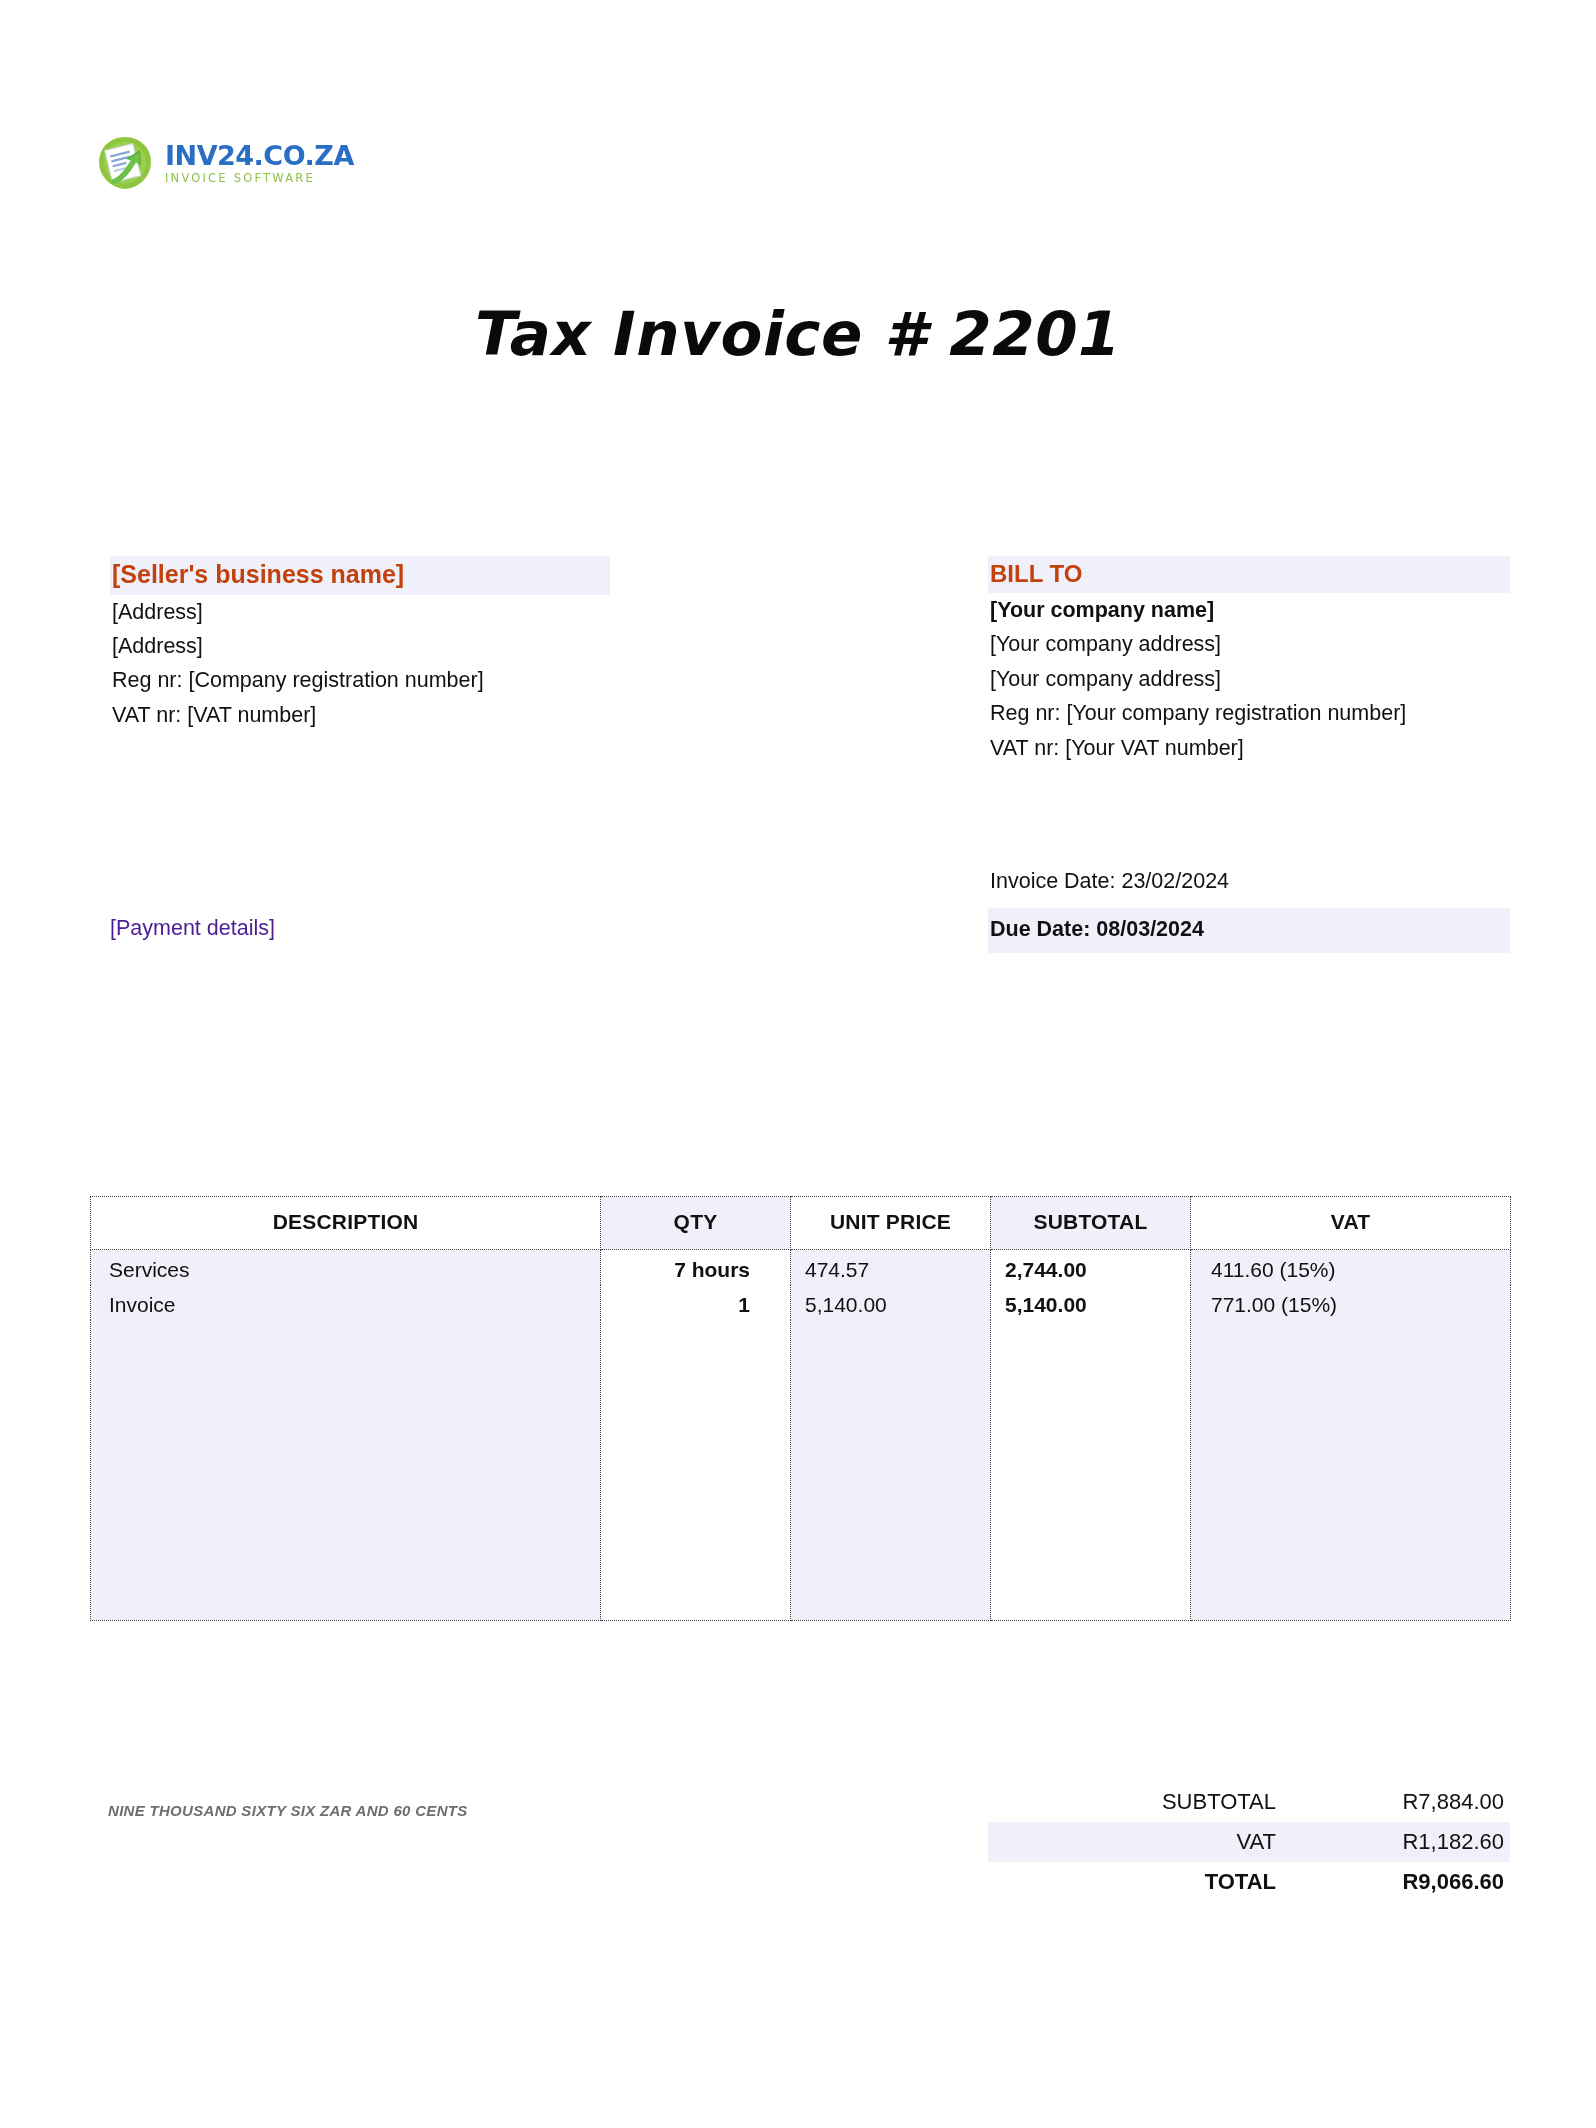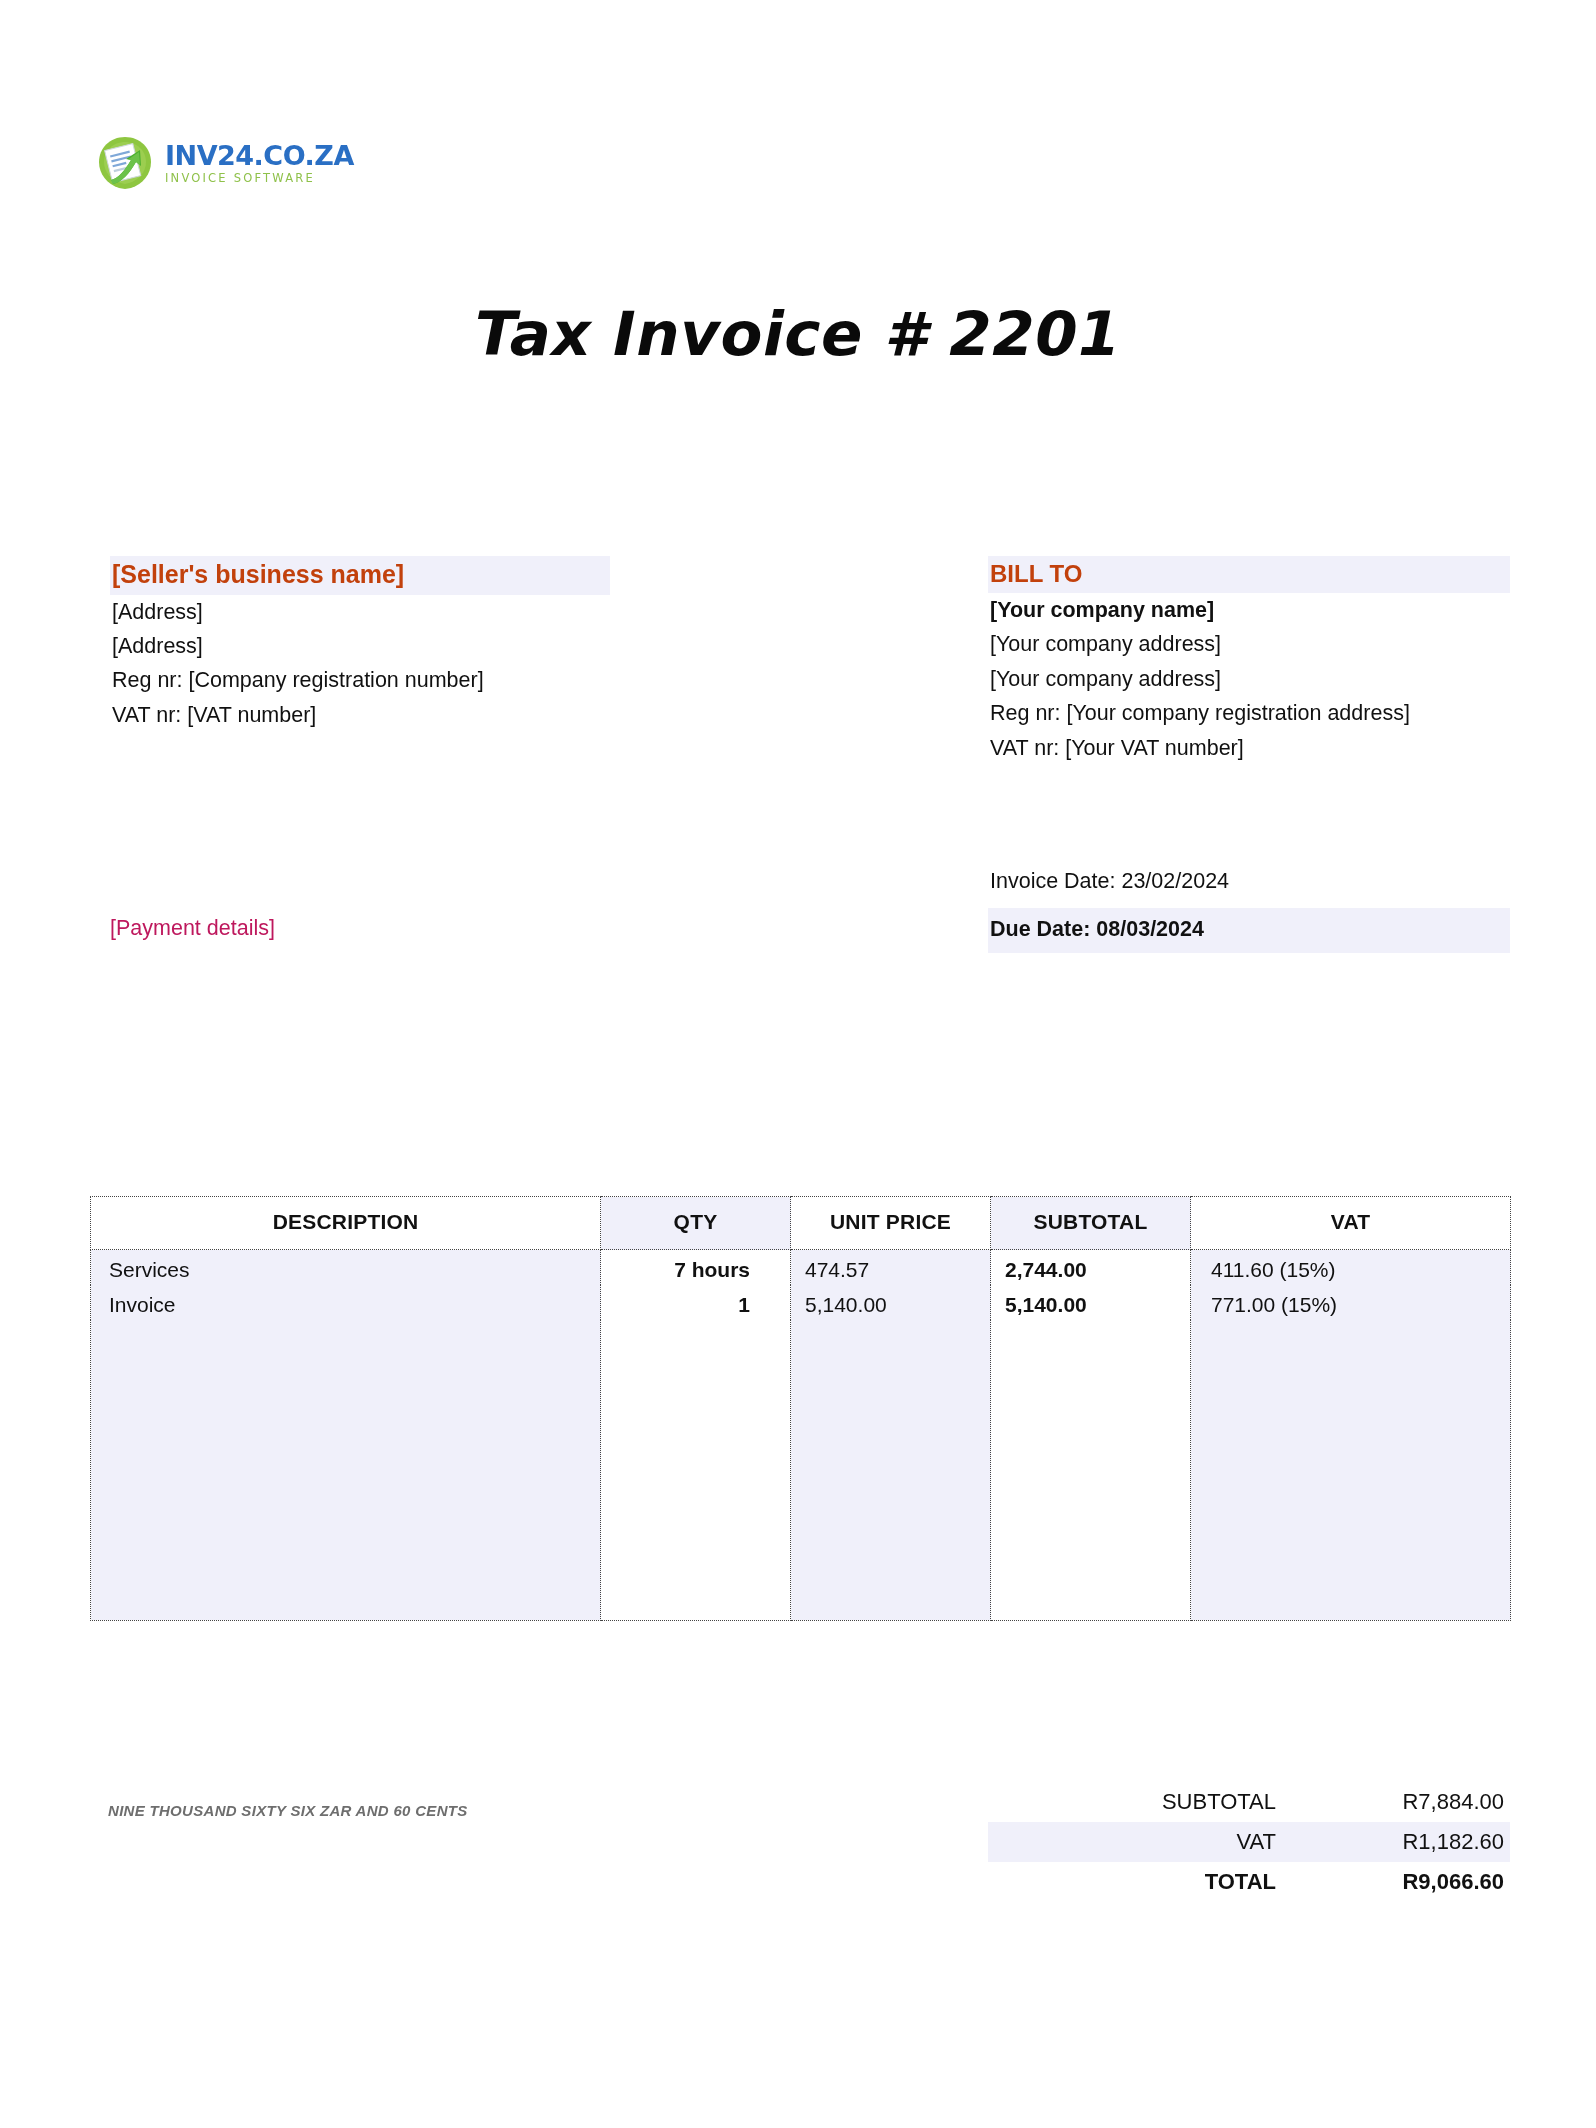--- a/index.html
+++ b/index.html
@@ -122,21 +122,21 @@
     background: #f0f0fa;
     font-weight: bold;
     padding: 8px 2px 9px 2px;
   }
 
   .payment-details {
     position: absolute;
     left: 110px;
     top: 916px;
     font-size: 21.5px;
-    color: #be185d;
+    color: #4c1d95;
   }
 
   
   .items-table {
     position: absolute;
     left: 90px;
     top: 1196px;
     width: 1420px;
     border-collapse: collapse;
     table-layout: fixed;
@@ -241,21 +241,21 @@
     <div class="party-line">[Address]</div>
     <div class="party-line">Reg nr: [Company registration number]</div>
     <div class="party-line">VAT nr: [VAT number]</div>
   </div>
 
   <div class="bill-block">
     <div class="party-head">BILL TO</div>
     <div class="party-line bold">[Your company name]</div>
     <div class="party-line">[Your company address]</div>
     <div class="party-line">[Your company address]</div>
-    <div class="party-line">Reg nr: [Your company registration address]</div>
+    <div class="party-line">Reg nr: [Your company registration number]</div>
     <div class="party-line">VAT nr: [Your VAT number]</div>
   </div>
 
   <div class="date-row date-invoice">Invoice Date: 23/02/2024</div>
   <div class="date-row date-due">Due Date: 08/03/2024</div>
 
   <div class="payment-details">[Payment details]</div>
 
   <table class="items-table">
     <colgroup>

